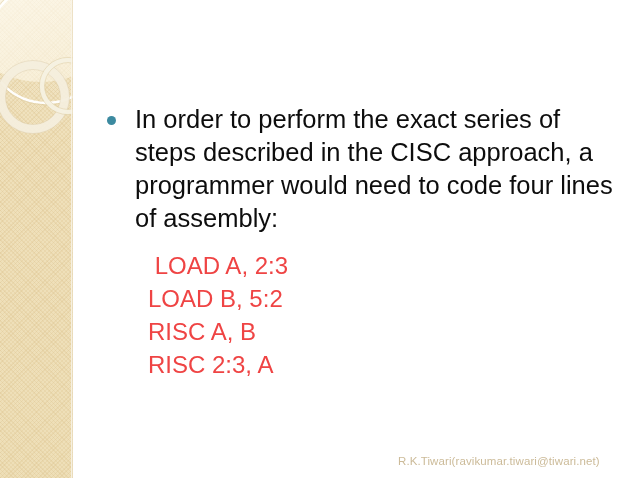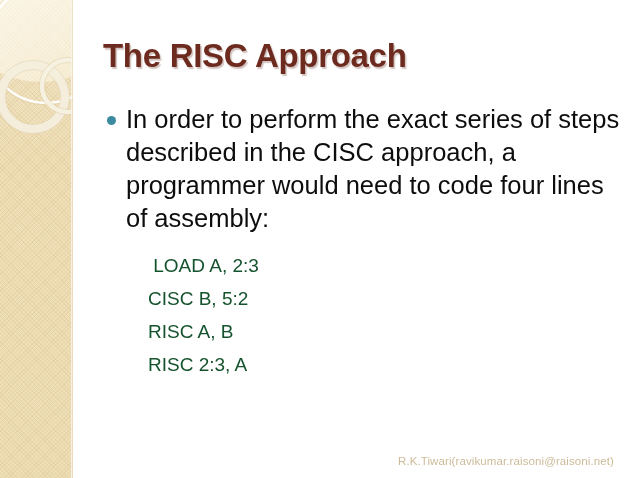--- a/index.html
+++ b/index.html
@@ -107,36 +107,36 @@
     position: absolute;
     left: 4px;
     top: 13px;
     width: 9px;
     height: 9px;
     border-radius: 50%;
     background: #3c8aa0;
   }
   .bullet-text {
     display: block;
-    margin-left: 23px;
+    margin-left: 32px;
     font-size: 25.5px;
     line-height: 33px;
     color: #0d0d0d;
   }
 
   
   #code-block {
     position: absolute;
     left: 148px;
     top: 249px;
   }
   .code-line {
-    font-size: 19px;
+    font-size: 24px;
     line-height: 33px;
-    color: #14532d;
+    color: #ef4444;
     white-space: pre;
   }
 
   
   #footer {
     position: absolute;
     left: 398px;
     top: 454px;
     font-size: 11.5px;
     line-height: 15px;
@@ -164,31 +164,30 @@
       <circle cx="33" cy="97" r="27.5" fill="none" stroke="#dcccaa" stroke-opacity="0.5" stroke-width="0.9"></circle>
 
       <circle cx="68" cy="86" r="26" fill="none" stroke="#f6f1e2" stroke-opacity="0.95" stroke-width="5"></circle>
       <circle cx="68" cy="86" r="28.6" fill="none" stroke="#d9c79c" stroke-opacity="0.5" stroke-width="0.9"></circle>
       <circle cx="68" cy="86" r="23.4" fill="none" stroke="#d9c79c" stroke-opacity="0.5" stroke-width="0.9"></circle>
     </svg>
 
     <div id="side-edge"></div>
   </div>
 
-  <div id="title">The RISC Approach</div>
 
   <div id="body-block">
     <div class="bullet-row">
       <span class="bullet-dot"></span>
       <span class="bullet-text">In order to perform the exact series of steps described in the CISC approach, a programmer would need to code four lines of assembly:</span>
     </div>
   </div>
 
   <div id="code-block">
     <div class="code-line"> LOAD A, 2:3</div>
-    <div class="code-line">CISC B, 5:2</div>
+    <div class="code-line">LOAD B, 5:2</div>
     <div class="code-line">RISC A, B</div>
     <div class="code-line">RISC 2:3, A</div>
   </div>
 
-  <div id="footer">R.K.Tiwari(ravikumar.raisoni@raisoni.net)</div>
+  <div id="footer">R.K.Tiwari(ravikumar.tiwari@tiwari.net)</div>
 
 </div>
 
 </body></html>

